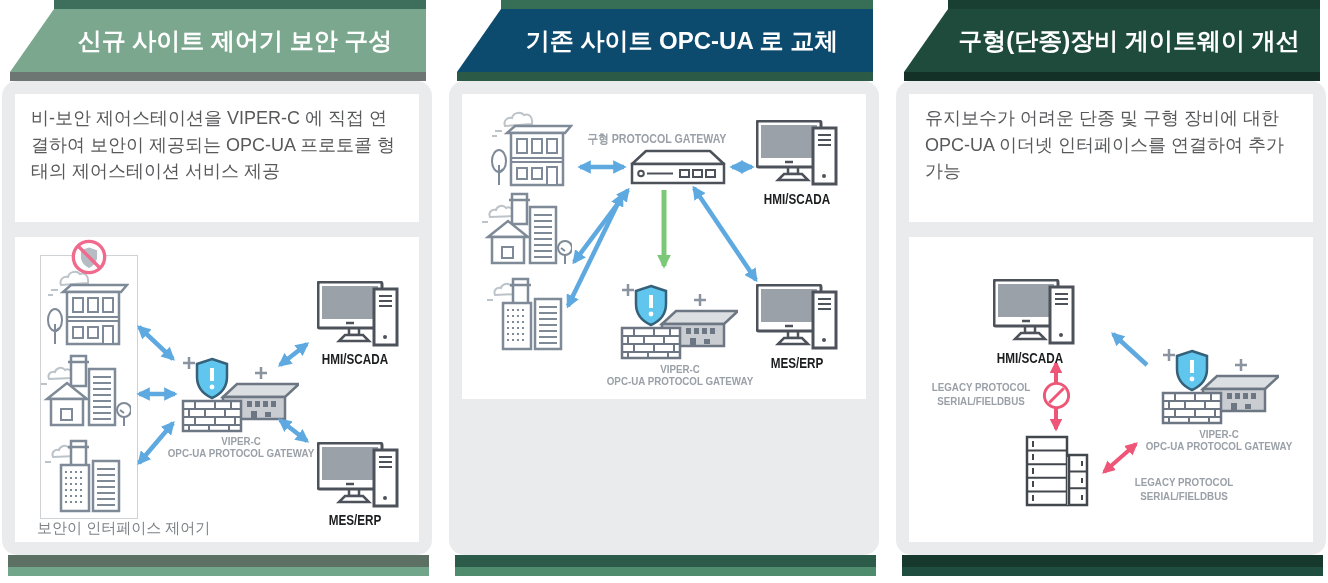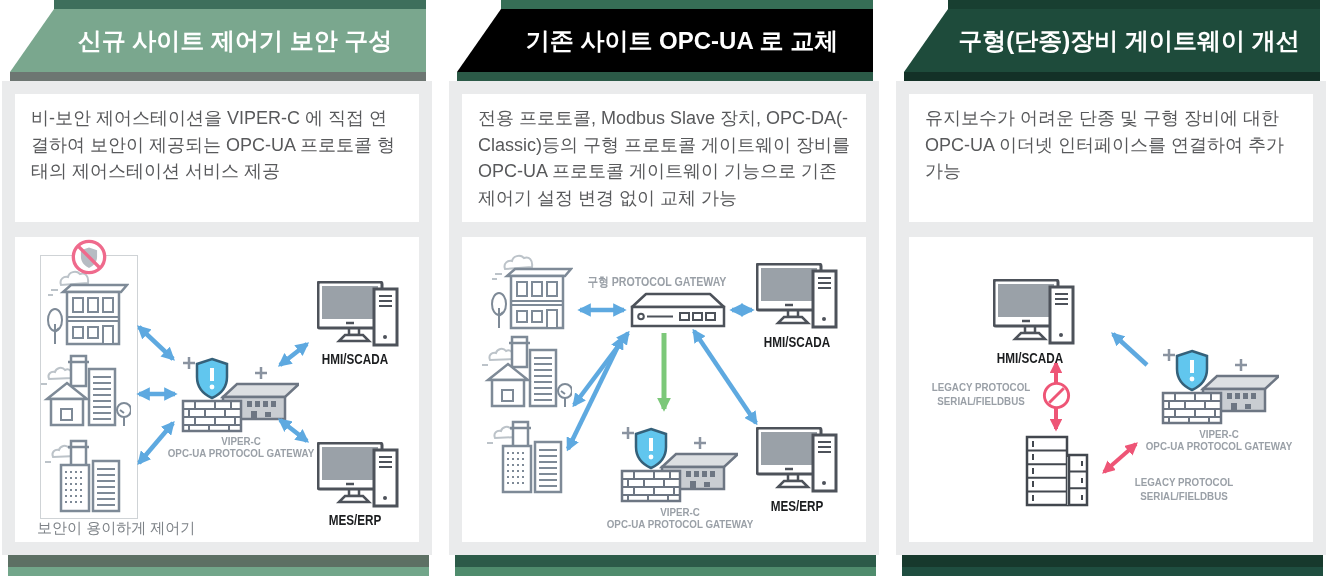--- a/index.html
+++ b/index.html
@@ -8,21 +8,21 @@
   .p{flex:1;display:flex;flex-direction:column;min-width:0;}
   
   .rib{height:81px;position:relative;margin-right:6px;}
   .rt{position:absolute;top:0;left:52px;right:0;height:9px;}
   .rm{position:absolute;top:9px;left:8px;right:0;height:63px;
       clip-path:polygon(44px 0,100% 0,100% 100%,0 100%);
       display:flex;align-items:center;justify-content:center;padding-left:34px;}
   .rm span{color:#fff;font-weight:bold;font-size:24px;white-space:nowrap;}
   .rs{position:absolute;top:72px;left:8px;right:0;height:9px;}
   
-  .pb{background:#eaebec;padding:13px;height:474px;box-sizing:border-box;}
+  .pb{background:#eaebec;padding:13px;height:474px;box-sizing:border-box;border-radius:15px;}
   .desc{background:#fff;height:128px;box-sizing:border-box;padding:11px 16px;
         font-size:18px;line-height:26.5px;color:#58595b;margin-bottom:15px;overflow:hidden;}
   .dia{background:#fff;height:305px;position:relative;overflow:hidden;}
   .ic{position:absolute;}
   .ov{position:absolute;left:0;top:0;}
   .frame{position:absolute;border:1.5px solid #cfd3d6;}
   
   .lblk{position:absolute;font-weight:bold;color:#1b1d1f;font-size:15px;text-align:center;
         transform:scaleX(.78);transform-origin:center;white-space:nowrap;}
   .lgray{position:absolute;font-weight:bold;color:#9aa0a7;font-size:11.5px;text-align:center;
@@ -192,37 +192,36 @@
           <line x1="124" y1="90" x2="158" y2="122" stroke="#5ea9e0" stroke-width="4.5" marker-start="url(#mB)" marker-end="url(#mB)"></line>
           <line x1="124" y1="157" x2="160" y2="157" stroke="#5ea9e0" stroke-width="4.5" marker-start="url(#mB)" marker-end="url(#mB)"></line>
           <line x1="124" y1="226" x2="158" y2="186" stroke="#5ea9e0" stroke-width="4.5" marker-start="url(#mB)" marker-end="url(#mB)"></line>
           <line x1="265" y1="128" x2="292" y2="107" stroke="#5ea9e0" stroke-width="4.5" marker-start="url(#mB)" marker-end="url(#mB)"></line>
           <line x1="265" y1="183" x2="292" y2="204" stroke="#5ea9e0" stroke-width="4.5" marker-start="url(#mB)" marker-end="url(#mB)"></line>
         </svg>
         <div class="lgray" style="left:146px;top:197px;width:160px">VIPER-C</div>
         <div class="lgray" style="left:126px;top:209px;width:200px">OPC-UA PROTOCOL GATEWAY</div>
         <div class="lblk" style="left:290px;top:113px;width:100px">HMI/SCADA</div>
         <div class="lblk" style="left:290px;top:274px;width:100px">MES/ERP</div>
-        <div class="lgroup" style="left:22px;top:282px">보안이 용이하게 제어기</div>
+        <div class="lgroup" style="left:22px;top:282px">보안이 인터페이스 제어기</div>
       </div>
     </div>
     <div class="f1" style="background: rgb(93, 112, 100);"></div>
     <div class="f2" style="background: rgb(114, 166, 138);"></div>
   </div>
 
   <div class="p">
     <div class="rib">
       <div class="rt" style="background: rgb(54, 110, 86);"></div>
-      <div class="rm" style="background: #000000;">
+      <div class="rm" style="background: #0c4a6e;">
         <span>기존 사이트 OPC-UA 로 교체</span>
       </div>
       <div class="rs" style="background: rgb(43, 90, 71);"></div>
     </div>
     <div class="pb">
-      <div class="desc">전용 프로토콜, Modbus Slave 장치, OPC-DA(-Classic)등의 구형 프로토콜 게이트웨이 장비를 OPC-UA 프로토콜 게이트웨이 기능으로 기존 제어기 설정 변경 없이 교체 가능</div>
       <div class="dia">
         <svg class="ic" style="left:27px;top:17px" width="84" height="76">
             <use href="#sym-ba"></use>
           </svg>
         <svg class="ic" style="left:20px;top:97px" width="90" height="74">
             <use href="#sym-bb"></use>
           </svg>
         <svg class="ic" style="left:25px;top:181px" width="82" height="76">
             <use href="#sym-bc"></use>
           </svg>

